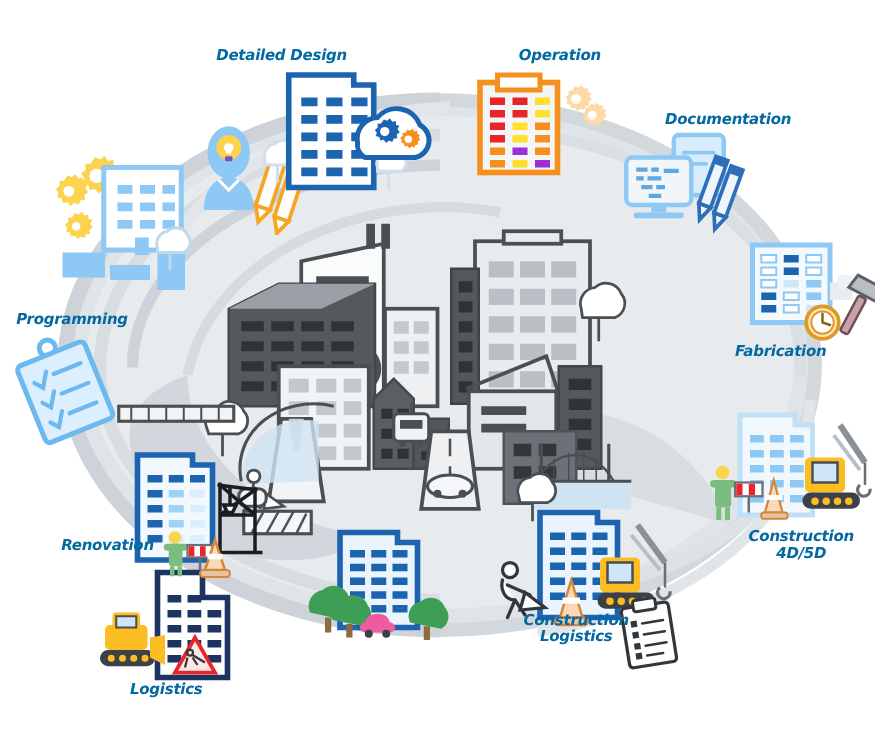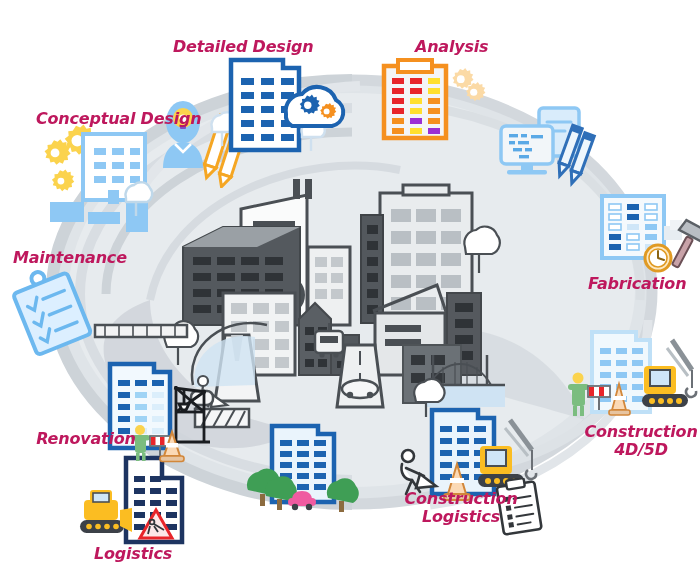--- a/index.html
+++ b/index.html
@@ -8,22 +8,22 @@
   #stage{
     position:relative;width:700px;height:586px;overflow:hidden;
     background:#ffffff;
   }
   #stage svg.layer{position:absolute;left:0;top:0;width:700px;height:586px;}
   .node{position:absolute;}
   .label{
     position:absolute;
     font-family:"DejaVu Sans","Liberation Sans",sans-serif;
     font-style:italic;font-weight:bold;
-    color:#be185d;
-    font-size:16px;line-height:1.12;
+    color:#0369a1;
+    font-size:12px;line-height:1.12;
     white-space:pre-line;
     text-align:center;
     letter-spacing:-0.2px;
     user-select:none;
   }
   .lbl-left{text-align:left;}
   .lbl-center{transform:translateX(-50%);}
 </style>
 </head>
 <body>
@@ -781,35 +781,35 @@
         </g>
       <line x1="62" y1="90" x2="62" y2="100" stroke="#6b7076" stroke-width="2"></line>
     </g>
     <g>
       <path d="M66 100 L74 76 L82 100 Z" fill="#fbd9b5" stroke="#d2873a" stroke-width="2"></path>
       <rect x="62" y="100" width="24" height="5.5" rx="2.5" fill="#e7c4a0" stroke="#d2873a" stroke-width="1.6"></rect>
       <rect x="68" y="87" width="12" height="4.5" fill="#ffffff"></rect>
     </g>
   </svg>
 
-  <div class="label lbl-left" style="left:36px;top:110px">Conceptual Design</div>
 
   <div class="label lbl-left" style="left:173px;top:38px">Detailed Design</div>
 
-  <div class="label lbl-left" style="left:415px;top:38px">Analysis</div>
-
+  <div class="label lbl-left" style="left:415px;top:38px">Operation</div>
+
+  <div class="label lbl-left" style="left:532px;top:89px">Documentation</div>
 
   <div class="label lbl-left" style="left:588px;top:275px">Fabrication</div>
 
   <div class="label lbl-center" style="left:641px;top:423px">Construction
 4D/5D</div>
 
   <div class="label lbl-center" style="left:461px;top:490px">Construction
 Logistics</div>
 
 
   <div class="label lbl-center" style="left:133px;top:545px">Logistics</div>
 
   <div class="label lbl-center" style="left:86px;top:430px">Renovation</div>
 
-  <div class="label lbl-left" style="left:13px;top:249px">Maintenance</div>
+  <div class="label lbl-left" style="left:13px;top:249px">Programming</div>
 
 </div>
 
 </body></html>

